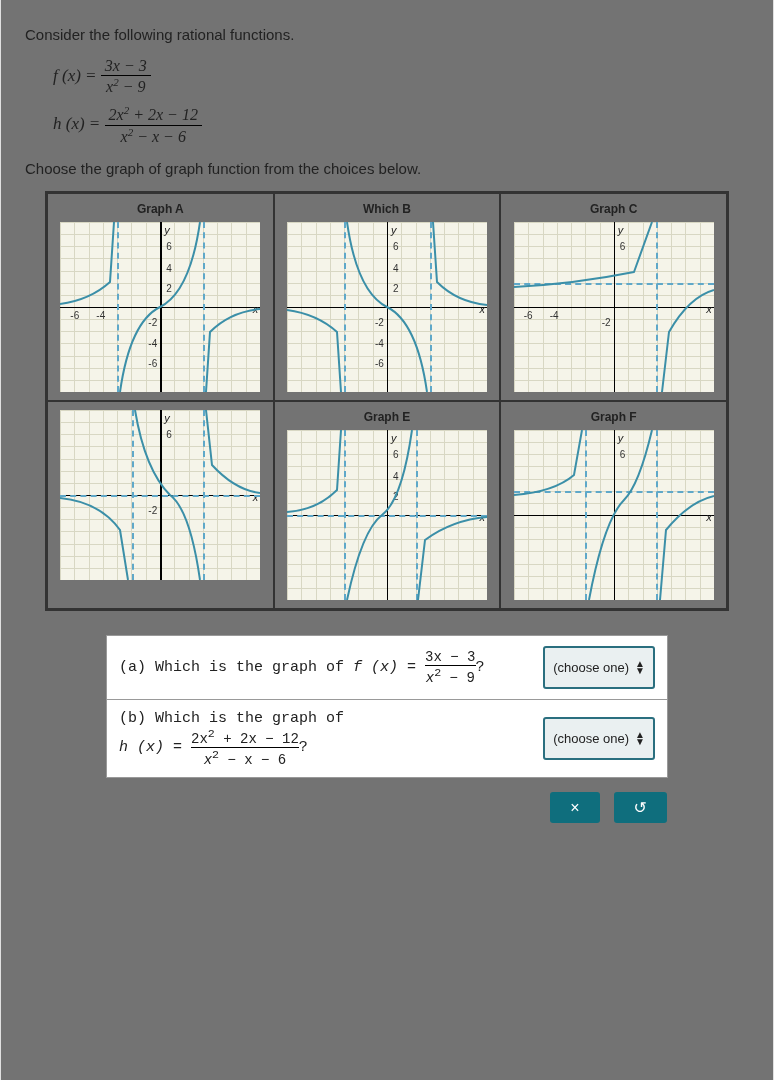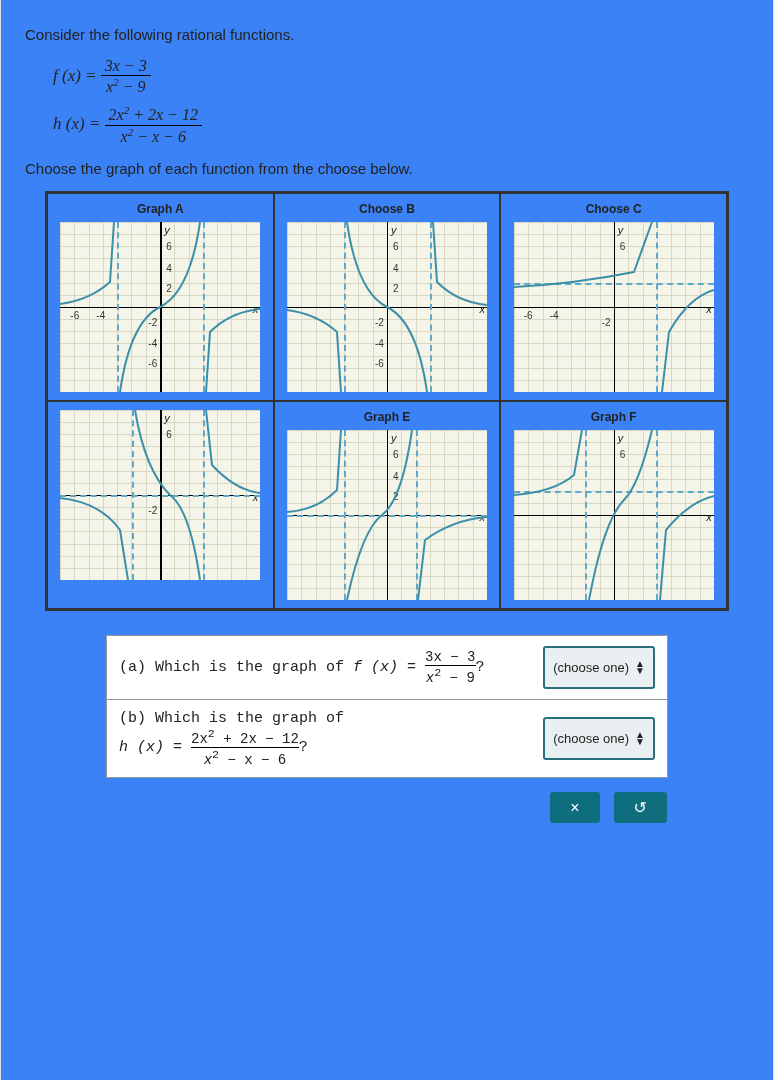--- a/index.html
+++ b/index.html
@@ -1,16 +1,16 @@
 <!DOCTYPE html>
 <html><head>
 <meta charset="utf-8">
 <style>
 body{margin:0;font-family:Arial,sans-serif;font-size:15px;color:#222;background:#eceaea;display:flex;justify-content:center}
-.page{background:#3b82f6;width:774px;padding:26px 24px;box-sizing:border-box;min-height:1080px;border-left:1px solid #e0e0e0;border-right:1px solid #e0e0e0}
+.page{background:#737373;width:774px;padding:26px 24px;box-sizing:border-box;min-height:1080px;border-left:1px solid #e0e0e0;border-right:1px solid #e0e0e0}
 .intro{margin-bottom:14px}
 .eq{font-family:'Times New Roman',serif;font-style:italic;margin:8px 0 8px 28px;font-size:17px}
 .eq .frac{display:inline-block;vertical-align:middle;text-align:center}
 .eq .num{display:block;border-bottom:1px solid #000;padding:0 4px;font-size:16px}
 .eq .den{display:block;padding:0 4px;font-size:16px}
 .eq sup{font-size:11px}
 .instruction{margin:14px 0}
 .grid-outer{border:2px solid #333;margin:8px 0 24px;width:680px;margin-left:auto;margin-right:auto}
 .grid-row{display:flex}
 .grid-cell{border:1px solid #333;width:33.333%;box-sizing:border-box;padding:8px 4px;text-align:center}
@@ -46,21 +46,21 @@
       <span class="den"><span>x</span><sup>2</sup><span> − 9</span></span>
     </span>
   </div>
   <div class="eq">
     <span>h (x) =</span>
     <span class="frac">
       <span class="num"><span>2x</span><sup>2</sup><span> + 2x − 12</span></span>
       <span class="den"><span>x</span><sup>2</sup><span> − x − 6</span></span>
     </span>
   </div>
-  <div class="instruction">Choose the graph of each function from the choose below.</div>
+  <div class="instruction">Choose the graph of graph function from the choices below.</div>
 
   <div class="grid-outer">
     <div class="grid-row">
 
       <div class="grid-cell">
         <div class="glabel">Graph A</div>
         <div class="plot">
           <div class="ax-h"></div>
             <div class="ax-v"></div>
           <div class="yl">y</div>
@@ -77,21 +77,21 @@
           <div class="tk" style="left:18%;top:52%">-4</div>
           <svg viewBox="0 0 200 170">
               <path d="M0,82 Q30,78 50,60 L54,0" fill="none" stroke="#3b8fa8" stroke-width="2"></path>
               <path d="M60,170 Q70,100 100,85 Q130,70 140,0" fill="none" stroke="#3b8fa8" stroke-width="2"></path>
               <path d="M146,170 L150,110 Q170,90 200,87" fill="none" stroke="#3b8fa8" stroke-width="2"></path>
             </svg>
         </div>
       </div>
 
       <div class="grid-cell">
-        <div class="glabel">Choose B</div>
+        <div class="glabel">Which B</div>
         <div class="plot">
           <div class="ax-h"></div>
             <div class="ax-v"></div>
           <div class="yl">y</div>
             <div class="xl">x</div>
           <div class="va" style="left:28.5%"></div>
             <div class="va" style="left:71.4%"></div>
           <div class="tk" style="left:53%;top:11%">6</div>
           <div class="tk" style="left:53%;top:24%">4</div>
           <div class="tk" style="left:53%;top:36%">2</div>
@@ -100,21 +100,21 @@
           <div class="tk" style="left:44%;top:80%">-6</div>
           <svg viewBox="0 0 200 170">
               <path d="M0,88 Q30,92 50,110 L54,170" fill="none" stroke="#3b8fa8" stroke-width="2"></path>
               <path d="M60,0 Q70,70 100,85 Q130,100 140,170" fill="none" stroke="#3b8fa8" stroke-width="2"></path>
               <path d="M146,0 L150,60 Q170,80 200,83" fill="none" stroke="#3b8fa8" stroke-width="2"></path>
             </svg>
         </div>
       </div>
 
       <div class="grid-cell">
-        <div class="glabel">Choose C</div>
+        <div class="glabel">Graph C</div>
         <div class="plot">
           <div class="ax-h"></div>
             <div class="ax-v"></div>
           <div class="yl">y</div>
             <div class="xl">x</div>
           <div class="va" style="left:71.4%"></div>
             <div class="ha" style="top:35.7%"></div>
           <div class="tk" style="left:53%;top:11%">6</div>
           <div class="tk" style="left:44%;top:56%">-2</div>
           <div class="tk" style="left:18%;top:52%">-4</div>

